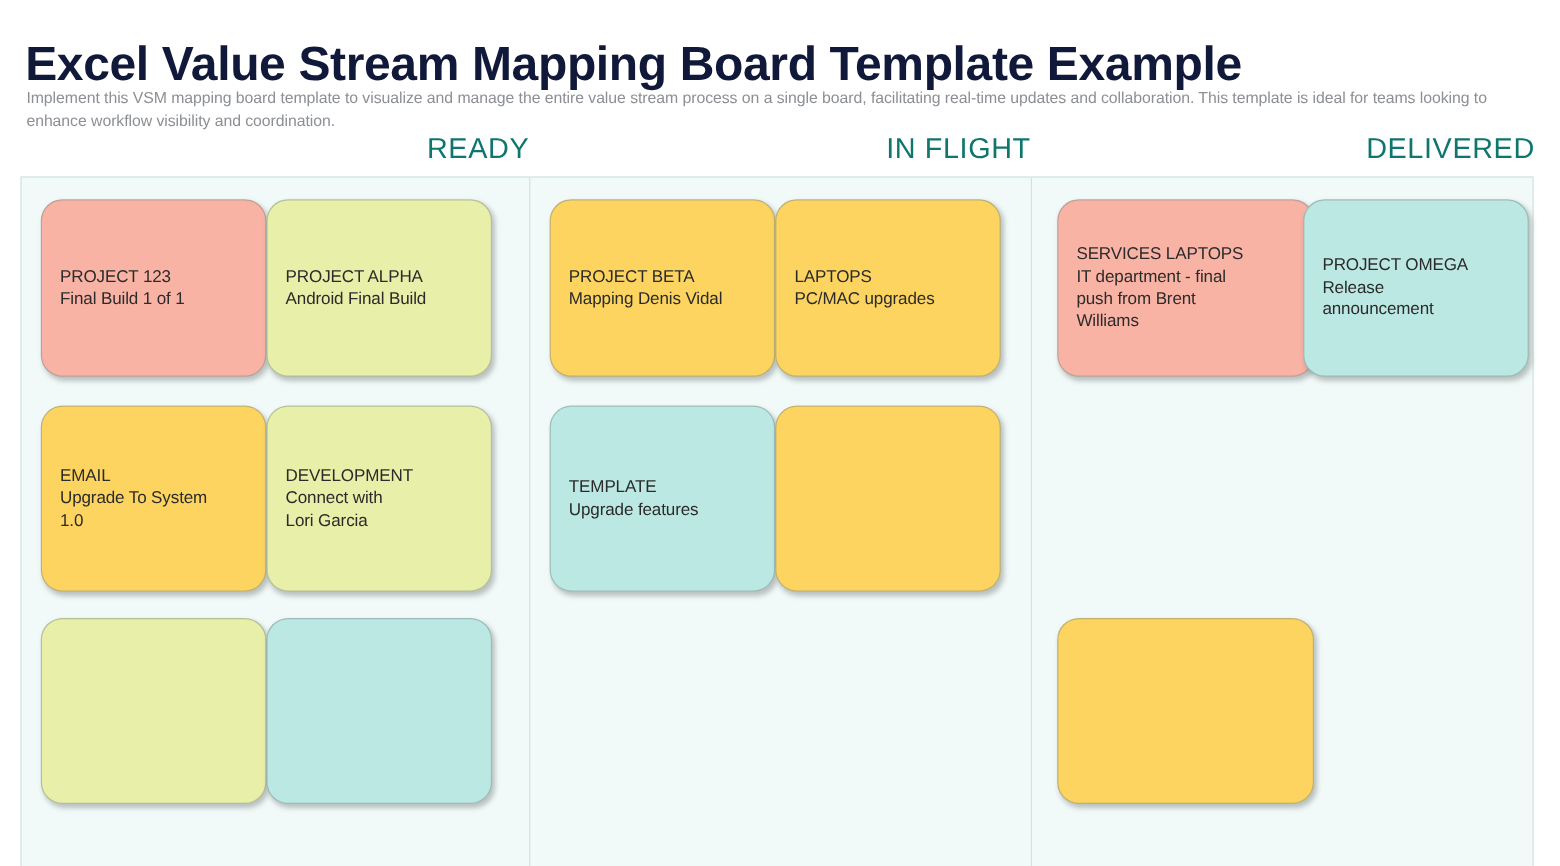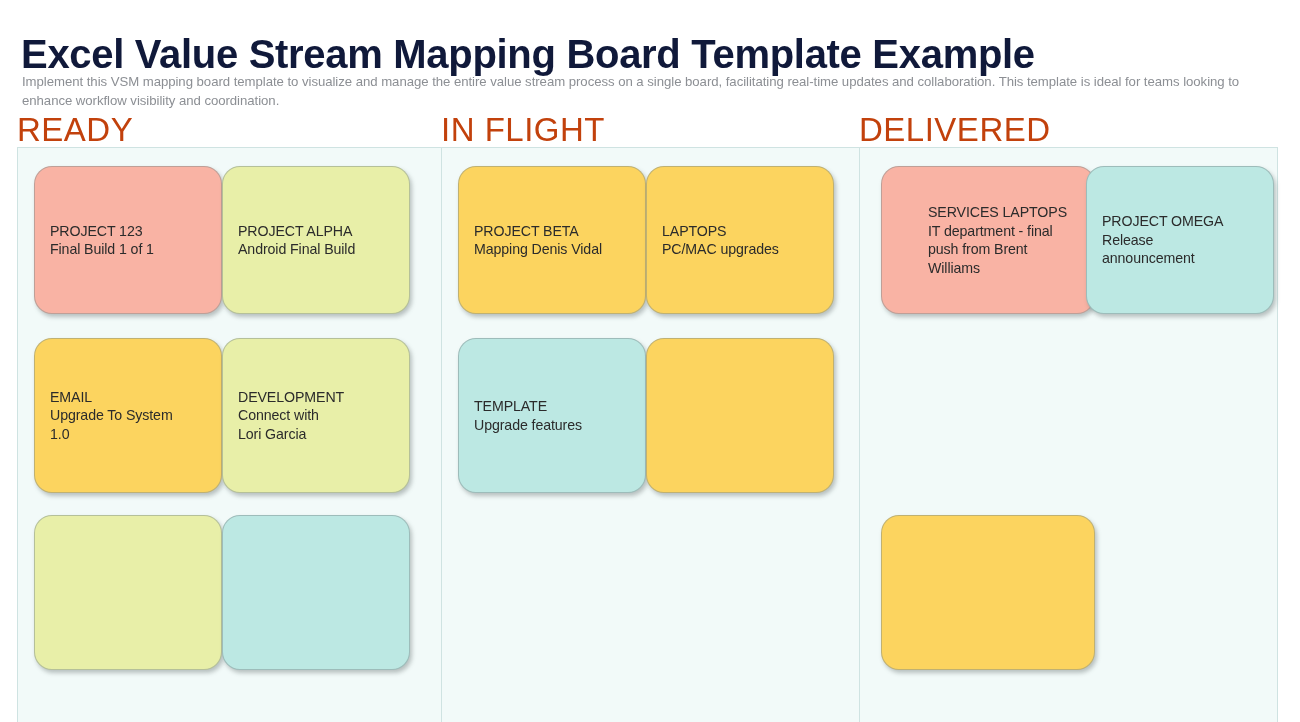--- a/index.html
+++ b/index.html
@@ -41,24 +41,24 @@
   .column-headers {
     position: absolute;
     left: 17px;
     top: 111px;
     width: 1262px;
     height: 36px;
   }
   .col-header {
     position: absolute;
     top: 0;
-    font-size: 33px;
-    color: #c2410c;
+    font-size: 24px;
+    color: #0f766e;
     letter-spacing: 0.5px;
-    text-align: left;
+    text-align: right;
     white-space: nowrap;
   }
   .col-header.c0 { left: 0px;   width: 424px; }
   .col-header.c1 { left: 424px; width: 418px; }
   .col-header.c2 { left: 842px; width: 420px; }
 
   
   .board {
     position: absolute;
     left: 17px;
@@ -109,21 +109,21 @@
   }
 
   
   .slot-a { left: 16px;  width: 188px; }
   .slot-b { left: 204px; width: 188px; }
   .row-1  { top: 18px;  height: 148px; }
   .row-2  { top: 190px; height: 155px; }
   .row-3  { top: 367px; height: 155px; }
 
   
-  .col2 .slot-a { left: 21px;  width: 214px; padding-left: 31px; }
+  .col2 .slot-a { left: 21px;  width: 214px; }
   .col2 .slot-b { left: 226px; width: 188px; }
 </style>
 </head>
 <body>
 
 <h1 class="page-title">Excel Value Stream Mapping Board Template Example</h1>
 
 <p class="page-subtitle">Implement this VSM mapping board template to visualize and manage the entire value stream process on a single board, facilitating real-time updates and collaboration. This template is ideal for teams looking to enhance workflow visibility and coordination.</p>
 
 <div class="column-headers">

